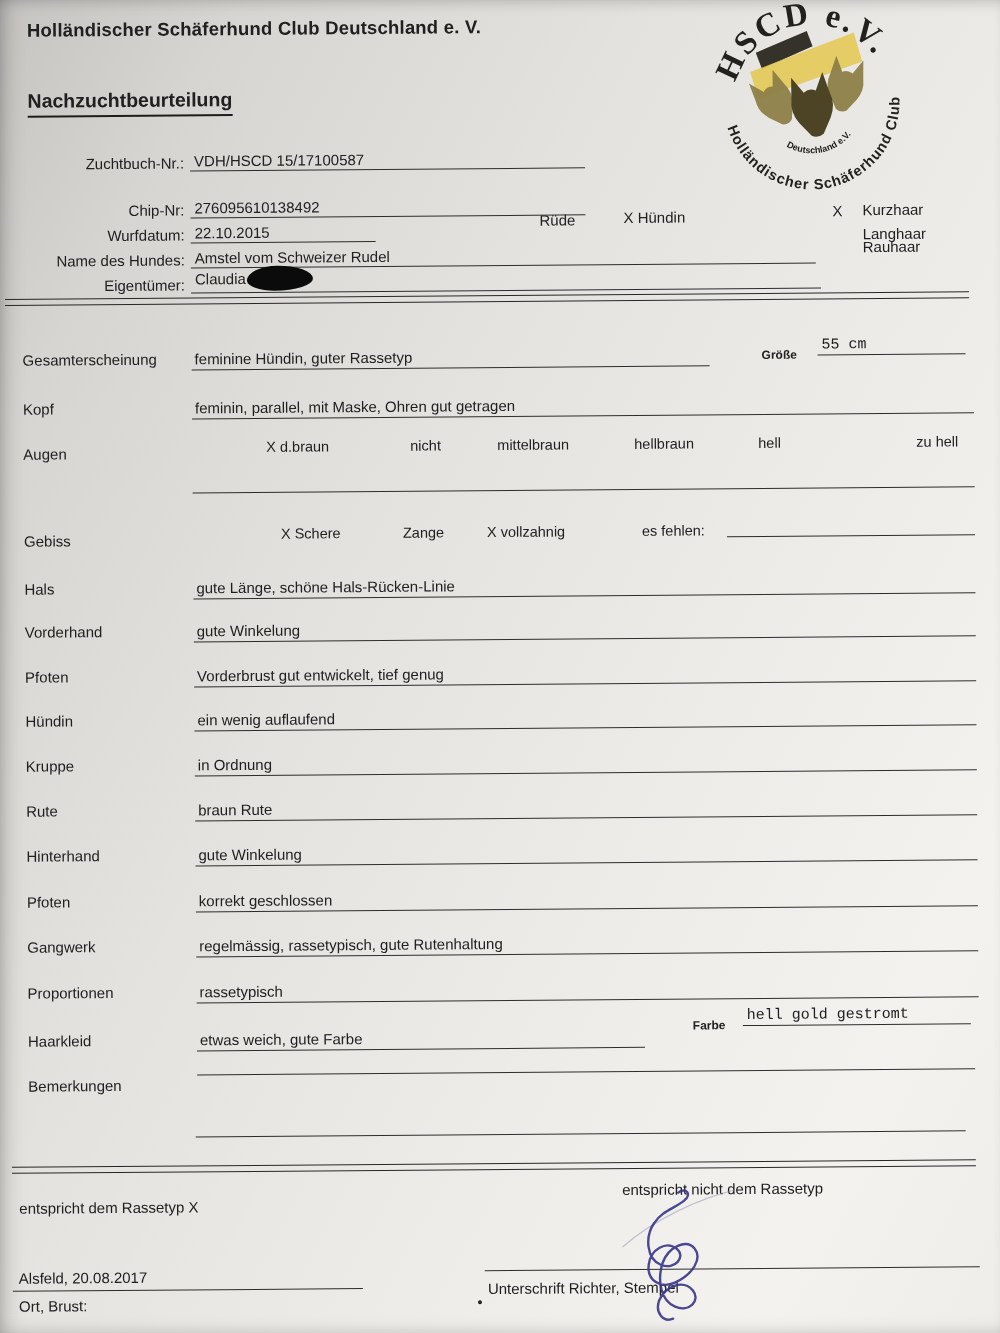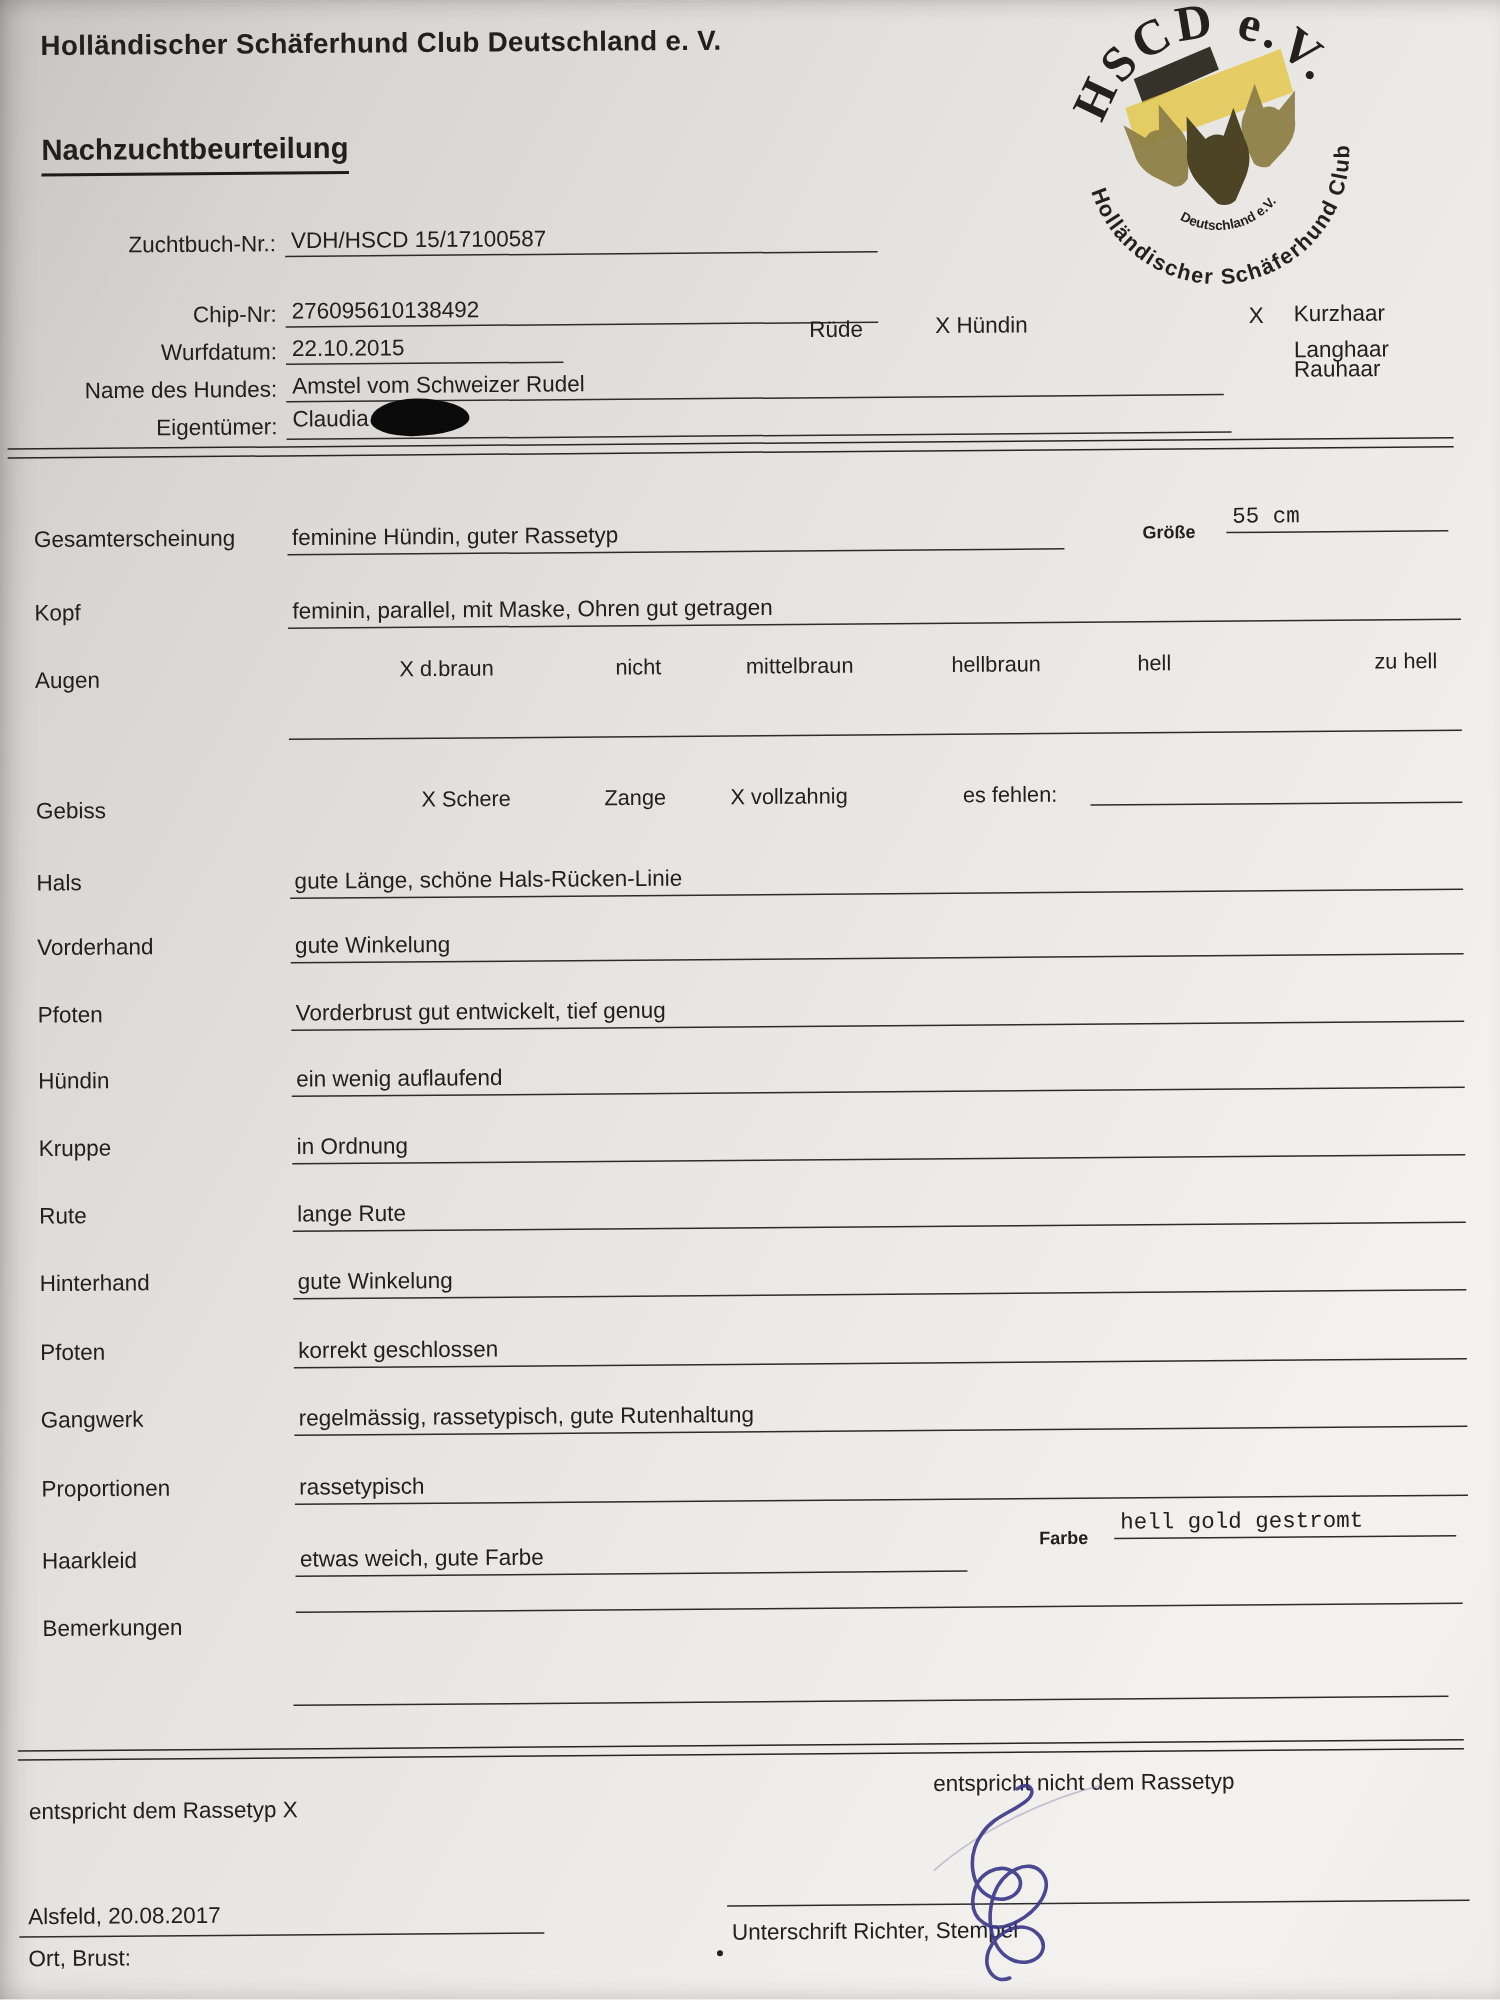--- a/index.html
+++ b/index.html
@@ -191,21 +191,21 @@
   </div>
   <div class="frow" style="top:754px">
     <span class="flabel">Kruppe</span>
     <span class="fline">
           <span class="fval">in Ordnung</span>
         </span>
   </div>
   <div class="frow" style="top:799px">
     <span class="flabel">Rute</span>
     <span class="fline">
-          <span class="fval">lange Rute</span>
+          <span class="fval">braun Rute</span>
         </span>
   </div>
   <div class="frow" style="top:844px">
     <span class="flabel">Hinterhand</span>
     <span class="fline">
           <span class="fval">gute Winkelung</span>
         </span>
   </div>
   <div class="frow" style="top:890px">
     <span class="flabel">Pfoten</span>

